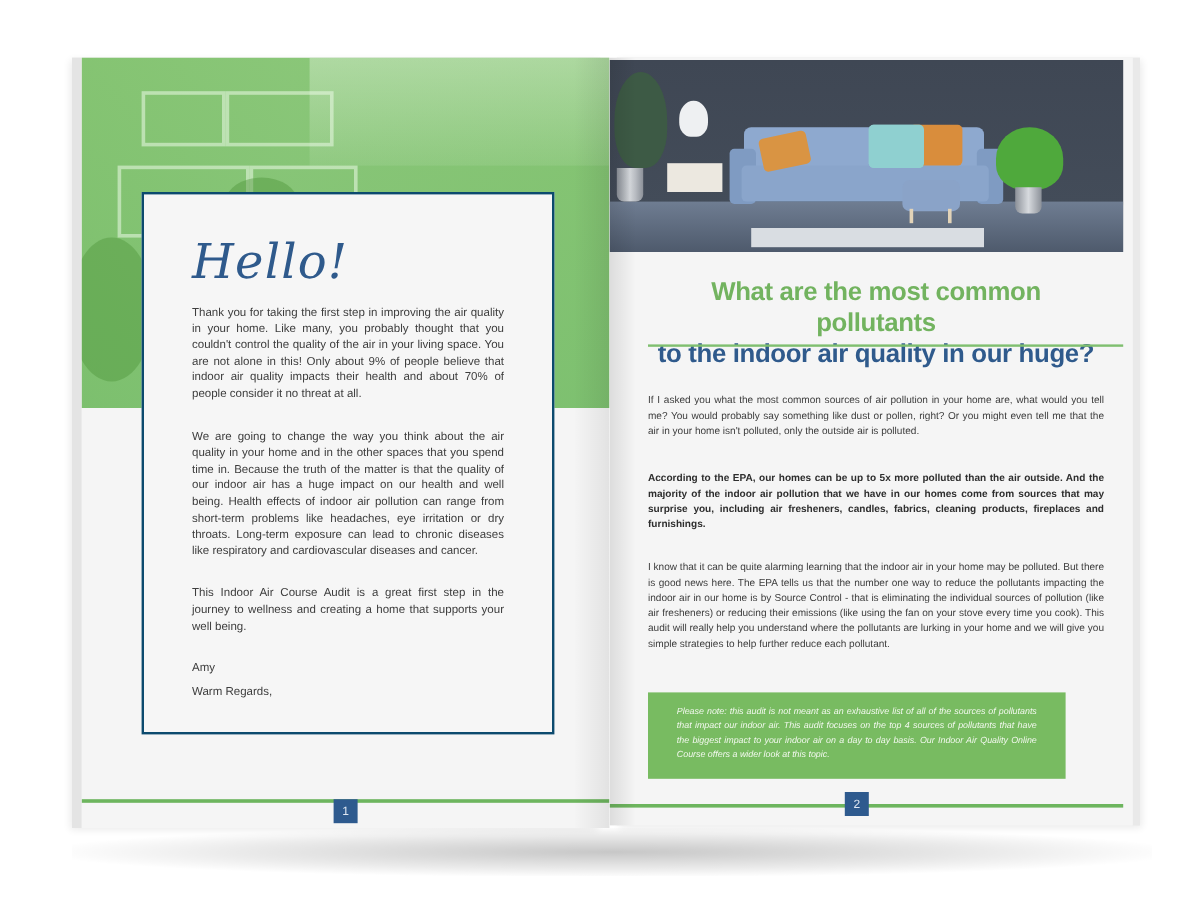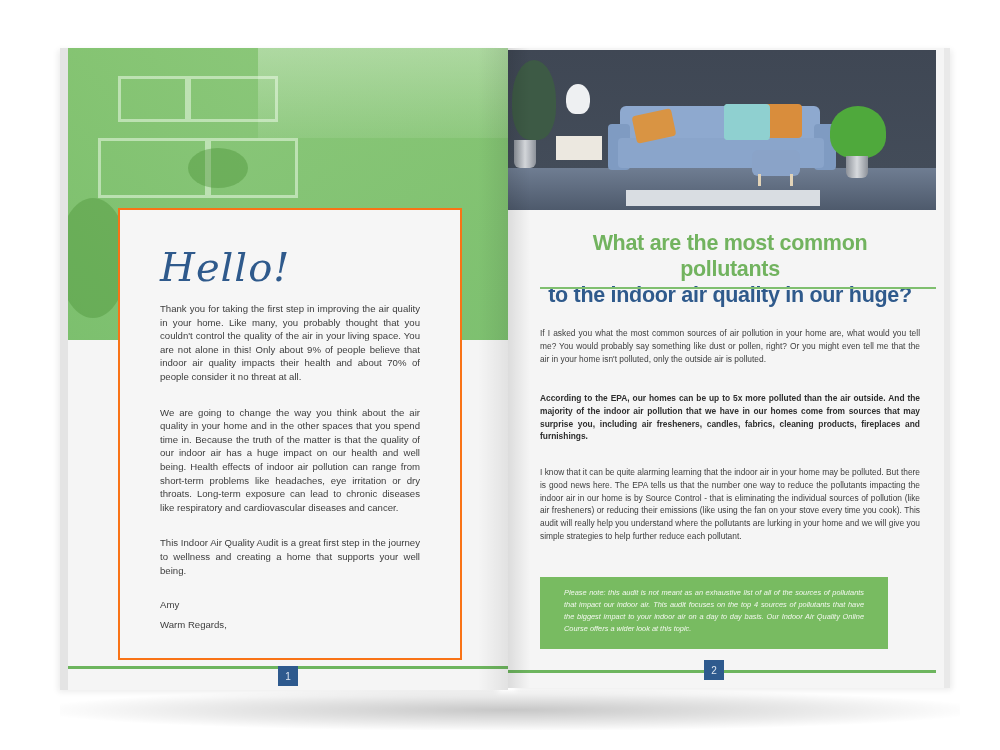--- a/index.html
+++ b/index.html
@@ -37,23 +37,22 @@
     background: linear-gradient(180deg, rgba(230,245,225,0.4), rgba(230,245,225,0.1));
   }
   .hero-left .tree {
     position: absolute; border-radius: 50%;
     background: rgba(80,150,60,0.45);
   }
 
   .letter-card {
     position: absolute; left: 50px; top: 112px; width: 344px; height: 452px;
     background: #f6f6f6;
-    border: 2px solid #f97316;
+    border: 2px solid #0c4a6e;
     padding: 34px 40px 0 40px;
-    margin-top: 48px;
   }
   .hello {
     font-family: "DejaVu Serif", serif; font-style: italic;
     font-size: 40px; color: #2f5a8c; letter-spacing: 1px;
     margin-bottom: 12px; line-height: 46px;
   }
   .letter-p {
     font-family: "Liberation Sans", sans-serif;
     font-size: 9.6px; line-height: 13.6px; color: #3d3d3d; text-align: justify;
     margin-bottom: 22px;
@@ -141,21 +140,21 @@
     <div class="win" style="left:30px;top:90px;width:110px;height:60px;"></div>
     <div class="win" style="left:140px;top:90px;width:90px;height:60px;"></div>
     <div class="tree" style="left:-10px;top:150px;width:70px;height:120px;"></div>
     <div class="tree" style="left:120px;top:100px;width:60px;height:40px;"></div>
   </div>
 
   <div class="letter-card">
     <div class="hello">Hello!</div>
     <p class="letter-p">Thank you for taking the first step in improving the air quality in your home.  Like many, you probably thought that you couldn't control the quality of the air in your living space. You are not alone in this! Only about 9% of people believe that indoor air quality impacts their health  and about 70% of people consider it no threat at all.</p>
     <p class="letter-p">We are going to change the way you think about the air quality  in your home and in the other spaces that you spend time in. Because the truth of the matter is that the quality of our indoor air has a huge impact on our health and well being. Health effects of indoor air pollution can range from short-term problems like headaches, eye irritation  or dry throats. Long-term exposure can lead to chronic diseases like respiratory and cardiovascular diseases and cancer.</p>
-    <p class="letter-p" style="margin-bottom:18px;">This Indoor Air Quality Audit is a great first step in the journey to wellness and creating a home that supports your well being.</p>
+    <p class="letter-p" style="margin-bottom:18px;">This Indoor Air Course Audit is a great first step in the journey to wellness and creating a home that supports your well being.</p>
     <div class="sign">Amy</div>
     <div class="sign">Warm Regards,</div>
   </div>
 
   <div class="footer-line" style="left:0;top:618px;width:440px;"></div>
   <div class="page-num" style="left:210px;top:618px;">1</div>
 </div>
 
 <div class="page-right">
   <div class="hero-right">

